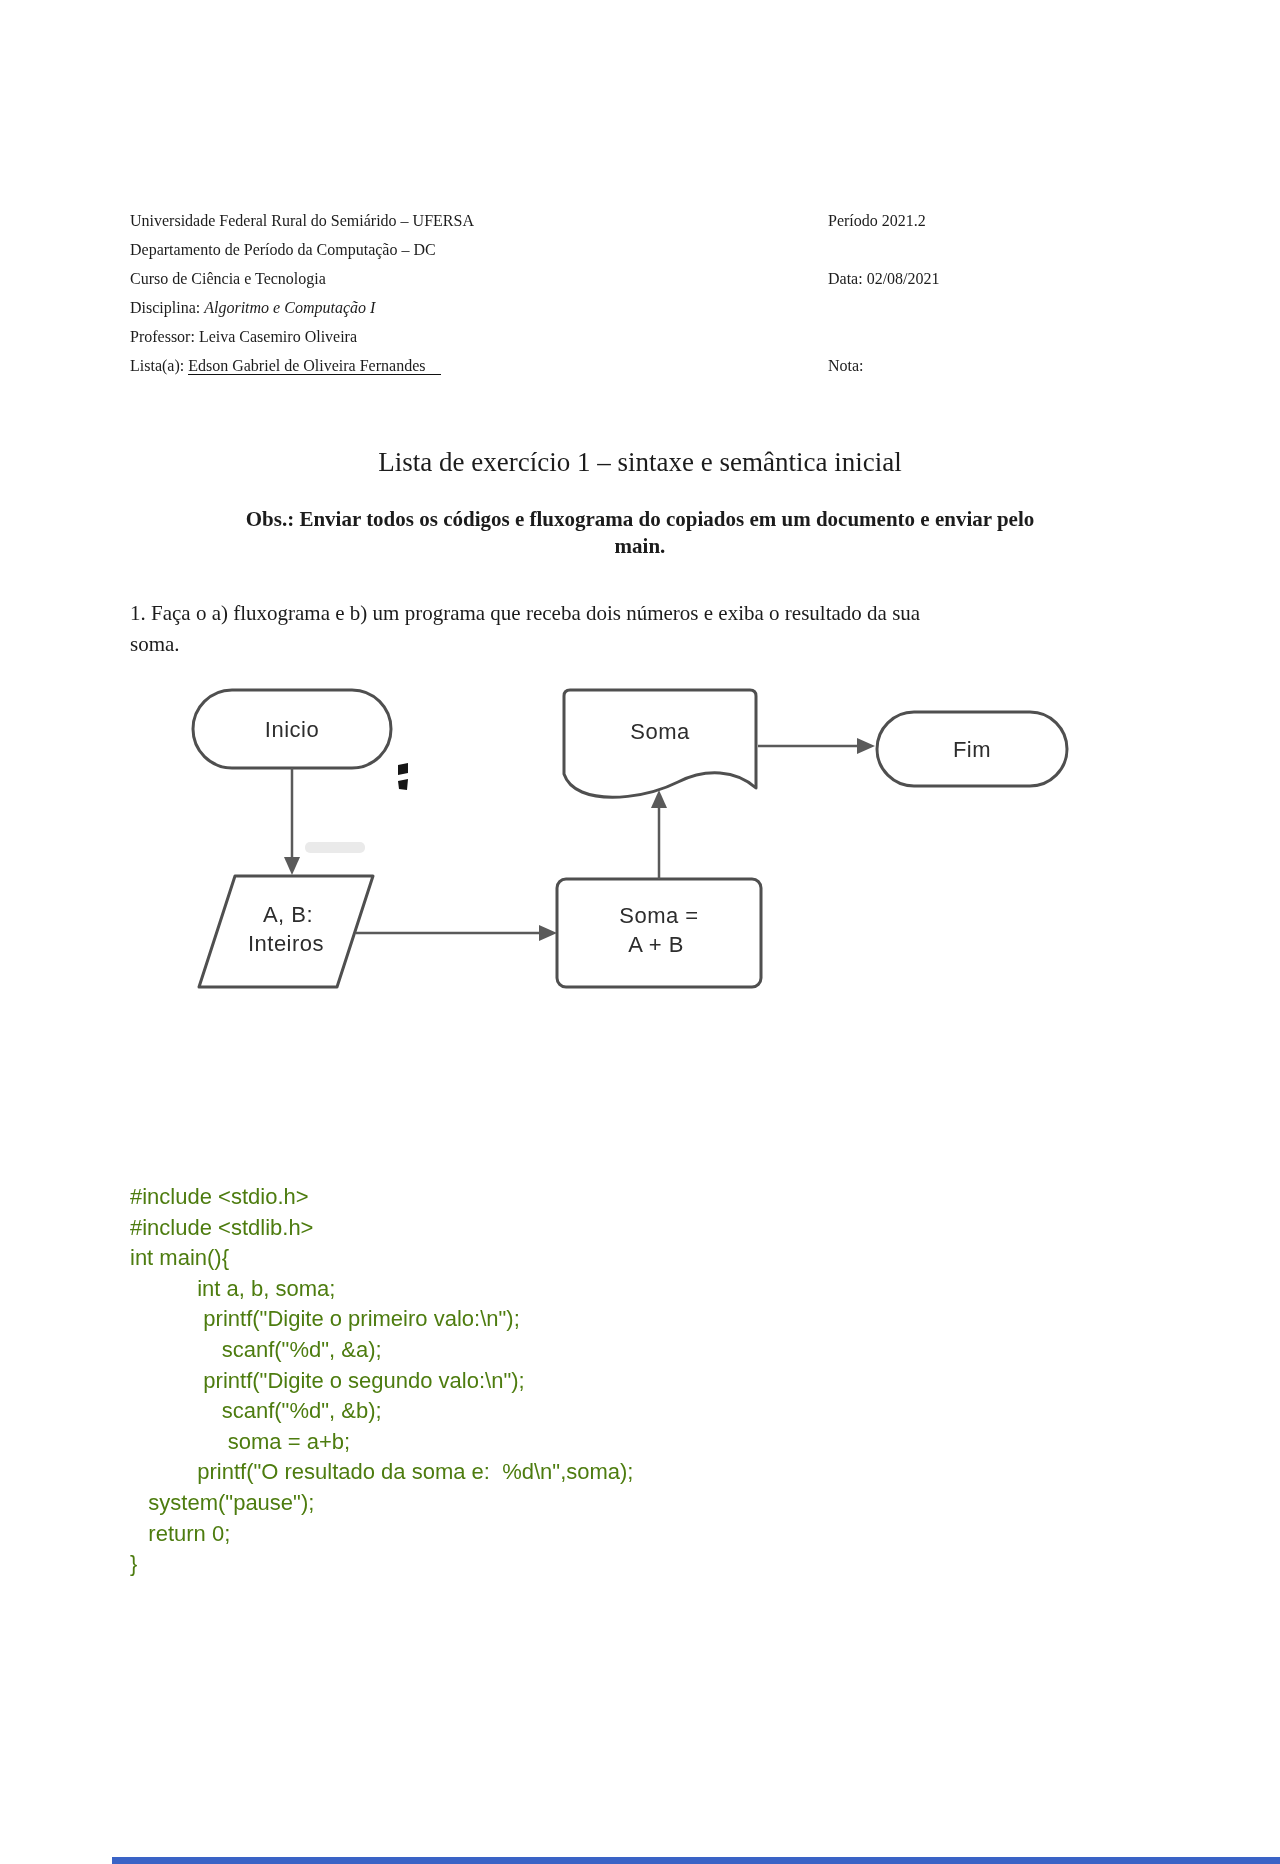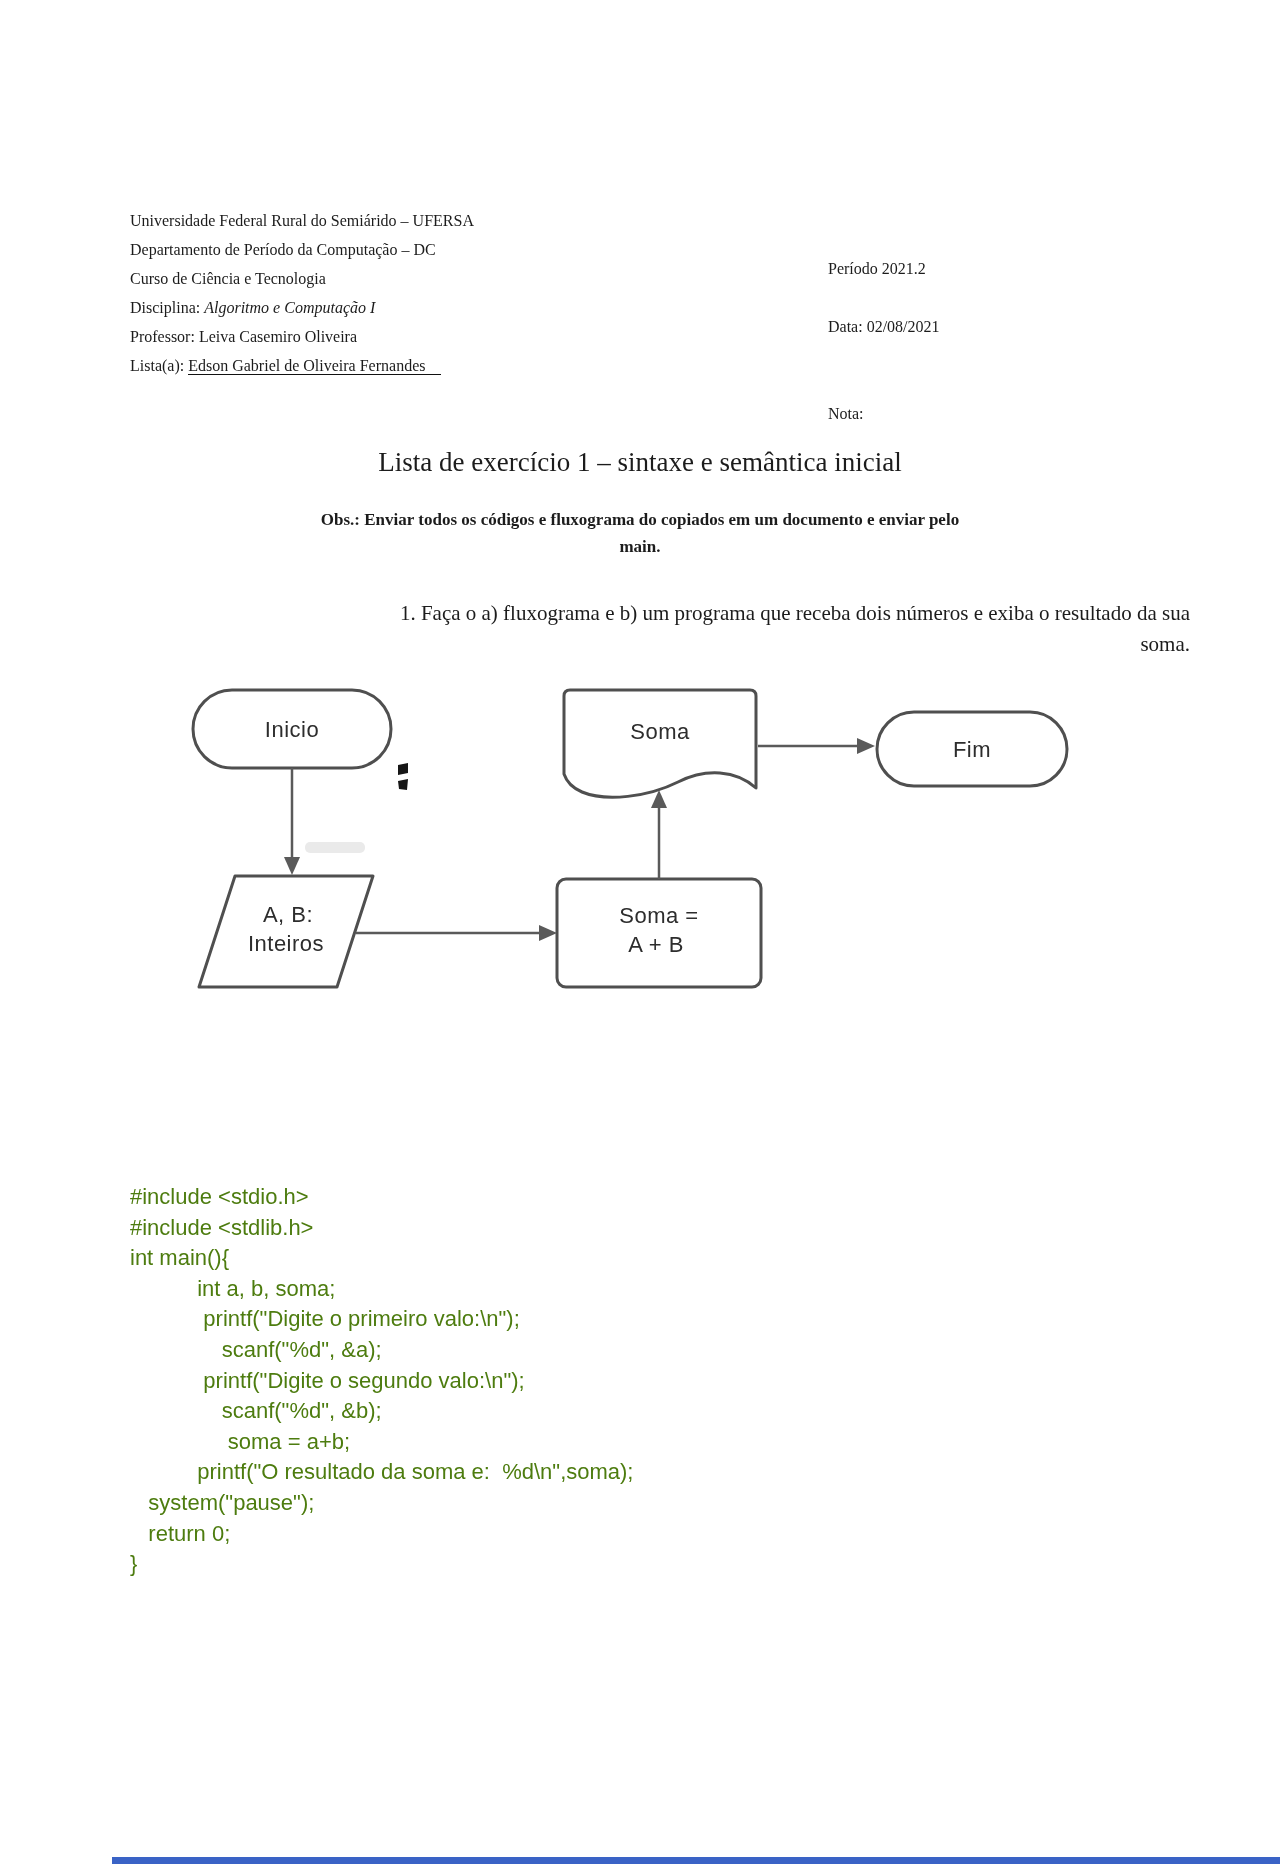--- a/index.html
+++ b/index.html
@@ -3,30 +3,30 @@
 <meta charset="utf-8">
 <style>
   html,body{margin:0;padding:0;}
   body{width:1280px;height:1864px;background:#ffffff;overflow:hidden;position:relative;
        font-family:"Liberation Serif", serif;color:#1c1c1c;}
   .abs{position:absolute;}
 
   
   .header{left:130px;top:206px;width:1060px;font-size:16px;line-height:29px;}
   .hrow{position:relative;white-space:nowrap;height:29px;}
-  .rcol{position:absolute;left:698px;top:0;white-space:nowrap;margin-top:48px;}
+  .rcol{position:absolute;left:698px;top:0;white-space:nowrap;}
   .italic{font-style:italic;}
   .uname{text-decoration:none;border-bottom:1.6px solid #111;padding-right:16px;}
 
   
   .title{left:0;top:447px;width:1280px;text-align:center;font-size:27px;}
-  .obs{left:0;top:506px;width:1280px;text-align:center;font-size:17px;line-height:27px;font-weight:bold;}
+  .obs{left:0;top:506px;width:1280px;text-align:center;font-size:21px;line-height:27px;font-weight:bold;}
 
   
-  .question{left:130px;top:598px;width:1060px;font-size:21px;line-height:31px;text-align:right;}
+  .question{left:130px;top:598px;width:1060px;font-size:21px;line-height:31px;}
 
   
   .flow{left:0;top:660px;}
   .flow text{font-family:"Liberation Sans", sans-serif;font-size:22px;fill:#2d2d2d;letter-spacing:.5px;}
 
   
   .code{left:130px;top:1182px;font-family:"Liberation Sans", sans-serif;font-size:22px;
         line-height:30.6px;white-space:pre;color:#4d7c0f;}
 
   

